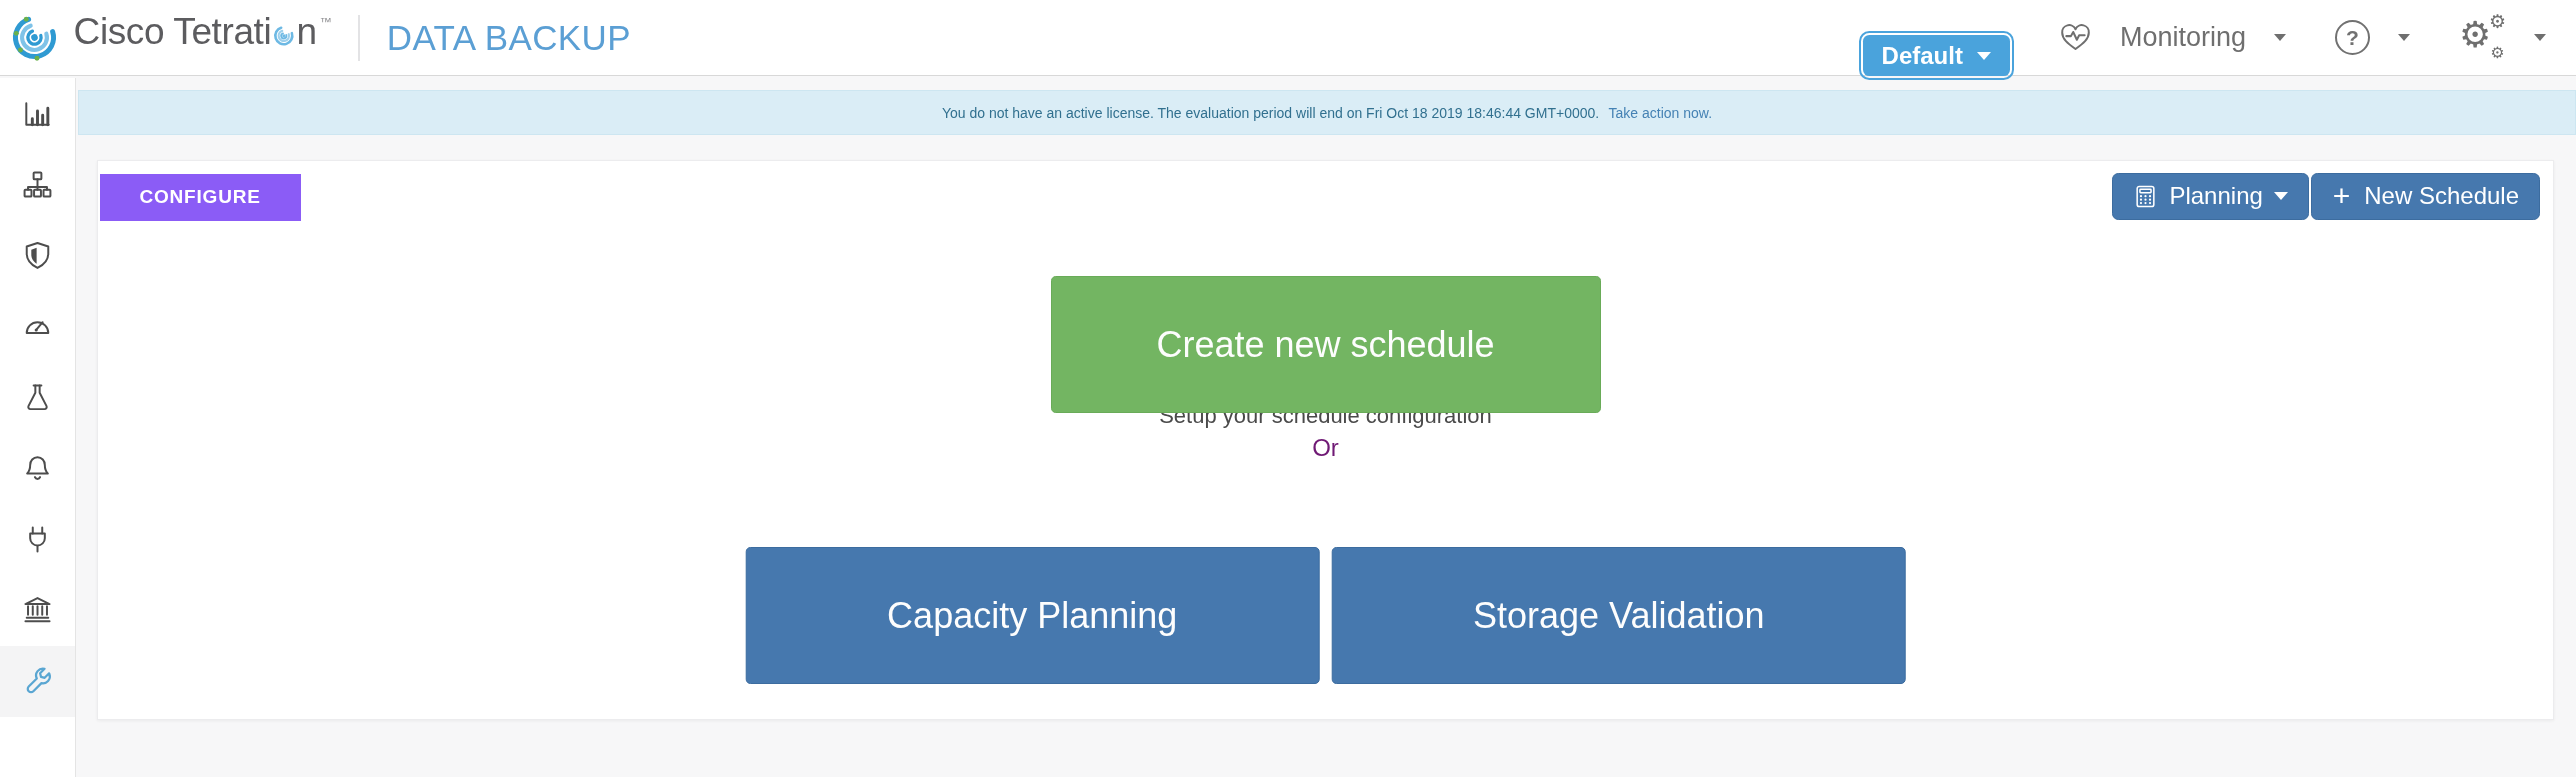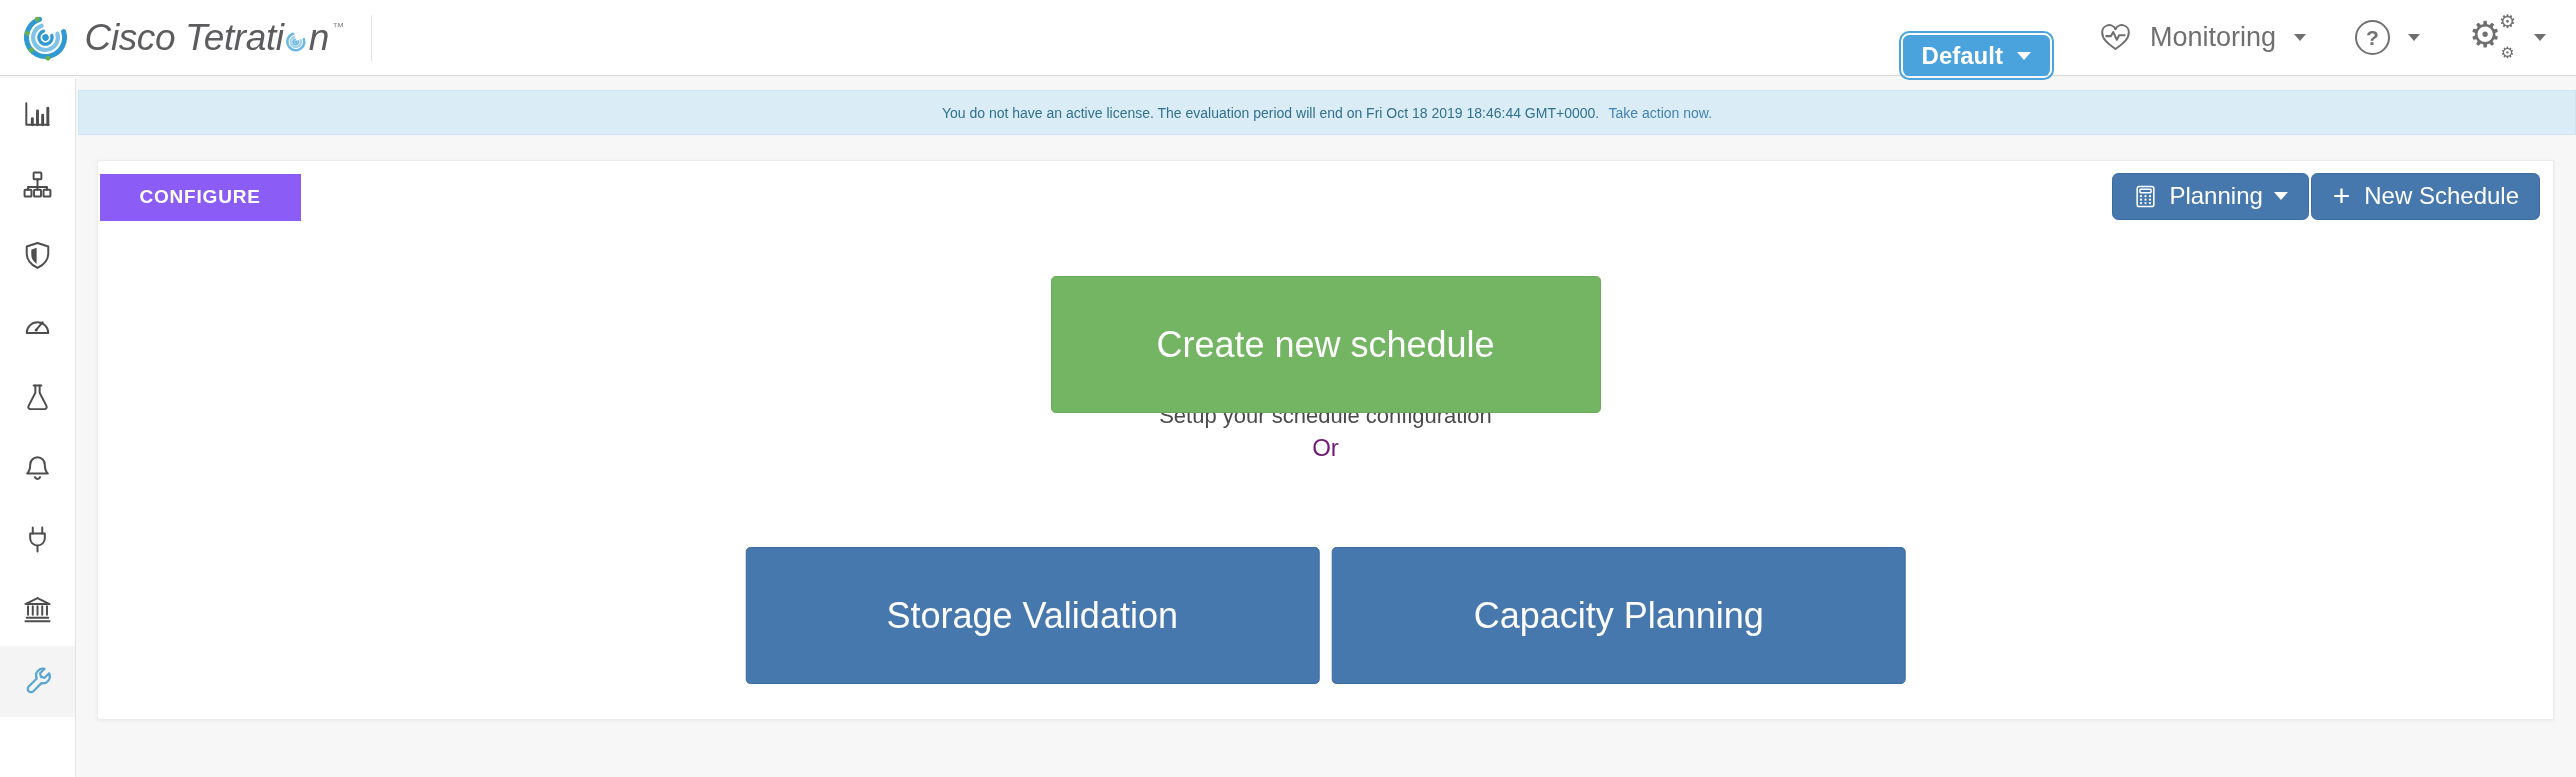--- a/index.html
+++ b/index.html
@@ -8,21 +8,21 @@
     font-family:"Liberation Sans","DejaVu Sans",sans-serif;
     background:#f7f7f8; position:relative; overflow:hidden;
   }
 
   
   .header {
     position:absolute; top:0; left:0; width:2576px; height:76px;
     background:#ffffff; border-bottom:1.6px solid #d8d8d8;
     display:flex; align-items:center; z-index:10;
   }
-  .brand { display:flex; align-items:center; padding-left:19px;font-style:italic; }
+  .brand { display:flex; align-items:flex-start; padding-left:8px; }
   .brand-logo { width:53px; height:53px; }
   .brand-text { display:flex; align-items:center; margin-left:12.6px;
     font-size:37px; color:#5c5c5f; font-weight:200; letter-spacing:-0.4px; }
   .brand-mini-spiral { width:23.6px; height:23.6px; margin:7.9px 0.8px 0 0.8px; }
   .brand-tm { font-size:11.8px; color:#8a8a8d; margin:-20.4px 0 0 3.1px; }
   .header-divider { width:1.6px; height:46px; background:#e3e3e5; margin:0 27px; }
   .page-title { font-size:35px; color:#5b9fd4; letter-spacing:0.4px; }
 
   .header-right { margin-left:auto; display:flex; align-items:center; gap:49px; padding-right:30px; }
   .btn-default {
@@ -30,21 +30,21 @@
     padding:6.3px 19px; border:none; border-radius:6.3px;
     outline:2.4px solid #4aa3dc; outline-offset:2.4px;
     display:inline-flex; align-items:center; gap:14px; cursor:pointer;
     font-family:inherit;
     margin-top:36px;
   }
   .caret { width:0; height:0; display:inline-block;
     border-left:7px solid transparent; border-right:7px solid transparent;
     border-top:8.6px solid currentColor; }
   .caret-sm { border-left-width:6.3px; border-right-width:6.3px; border-top-width:7.9px; }
-  .menu-group { display:flex; align-items:center; gap:18px; color:#6f6f6f; cursor:pointer; }
+  .menu-group { display:flex; align-items:center; gap:28px; color:#6f6f6f; cursor:pointer; }
   .menu-label { font-size:27px; color:#6f6f6f; }
   .help-circle { width:35px; height:35px; border:2.4px solid #717171; border-radius:50%;
     display:flex; align-items:center; justify-content:center;
     font-size:21px; font-weight:bold; color:#717171; }
   .gear-cluster { position:relative; width:47px; height:39px; color:#6f6f6f; }
   .gear-big { position:absolute; left:0; top:-3.1px; font-size:36px; line-height:39px; }
   .gear-sm1 { position:absolute; right:0; top:-7.9px; font-size:19px; }
   .gear-sm2 { position:absolute; right:1.6px; bottom:-4.7px; font-size:15.7px; }
 
   
@@ -131,20 +131,21 @@
           <path d="M32 18 A14 14 0 1 0 46 32" stroke="#9ed0ec" stroke-width="6"></path>
           <path d="M32 25 A7 7 0 1 0 39 32" stroke="#6db9e4" stroke-width="5"></path>
           <circle cx="32" cy="32" r="4" fill="#6db9e4"></circle>
         </g>
       </svg>
         <span>n</span>
       <span class="brand-tm">™</span>
     </div>
   </div>
   <div class="header-divider"></div>
+  <div class="page-title">DATA BACKUP</div>
 
   <div class="header-right">
     <button class="btn-default">
       <span>Default</span>
       <span class="caret" style="color:#fff;"></span>
     </button>
 
     <div class="menu-group">
       <svg width="33" height="33" viewBox="0 0 36 36" fill="none" stroke="#6f6f6f" stroke-width="2.2" stroke-linecap="round" stroke-linejoin="round">
         <path d="M18 30.5 C9.5 24.5 3.5 19.5 3.5 12.8 A7.6 7.6 0 0 1 18 9 A7.6 7.6 0 0 1 32.5 12.8 C32.5 19.5 26.5 24.5 18 30.5 Z"></path>
@@ -267,17 +268,17 @@
   </div>
 
   <div class="setup-heading">Setup your schedule configuration</div>
 
   <button class="btn-create">Create new schedule</button>
 
   <div class="or-separator">Or</div>
 
 
   <div class="plan-row">
+    <button class="btn-plan">Capacity Planning</button>
     <button class="btn-plan">Storage Validation</button>
-    <button class="btn-plan">Capacity Planning</button>
   </div>
 </div>
 
 
 </body></html>

